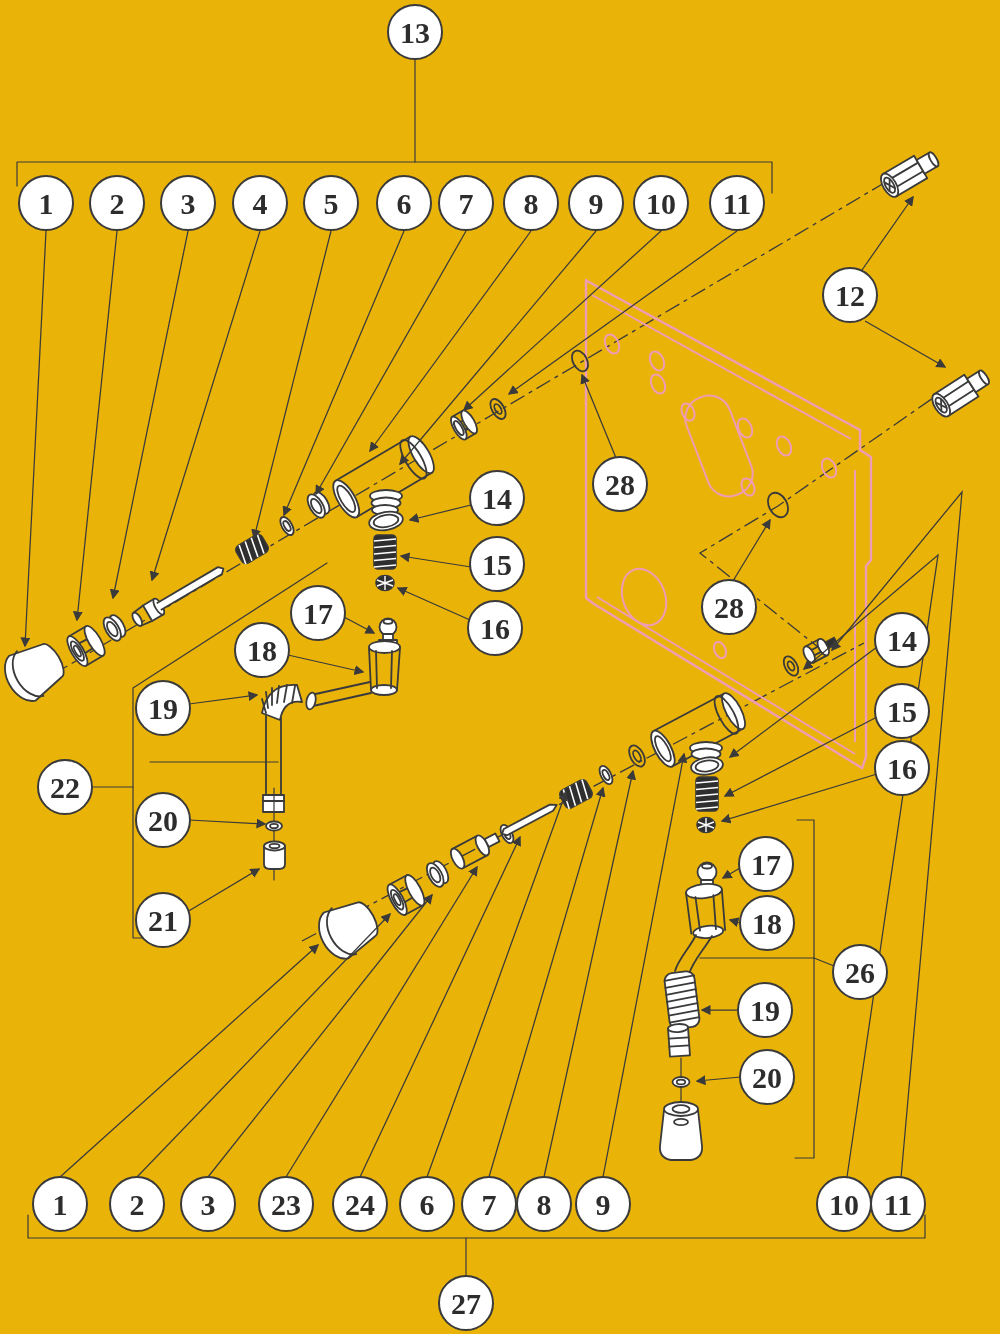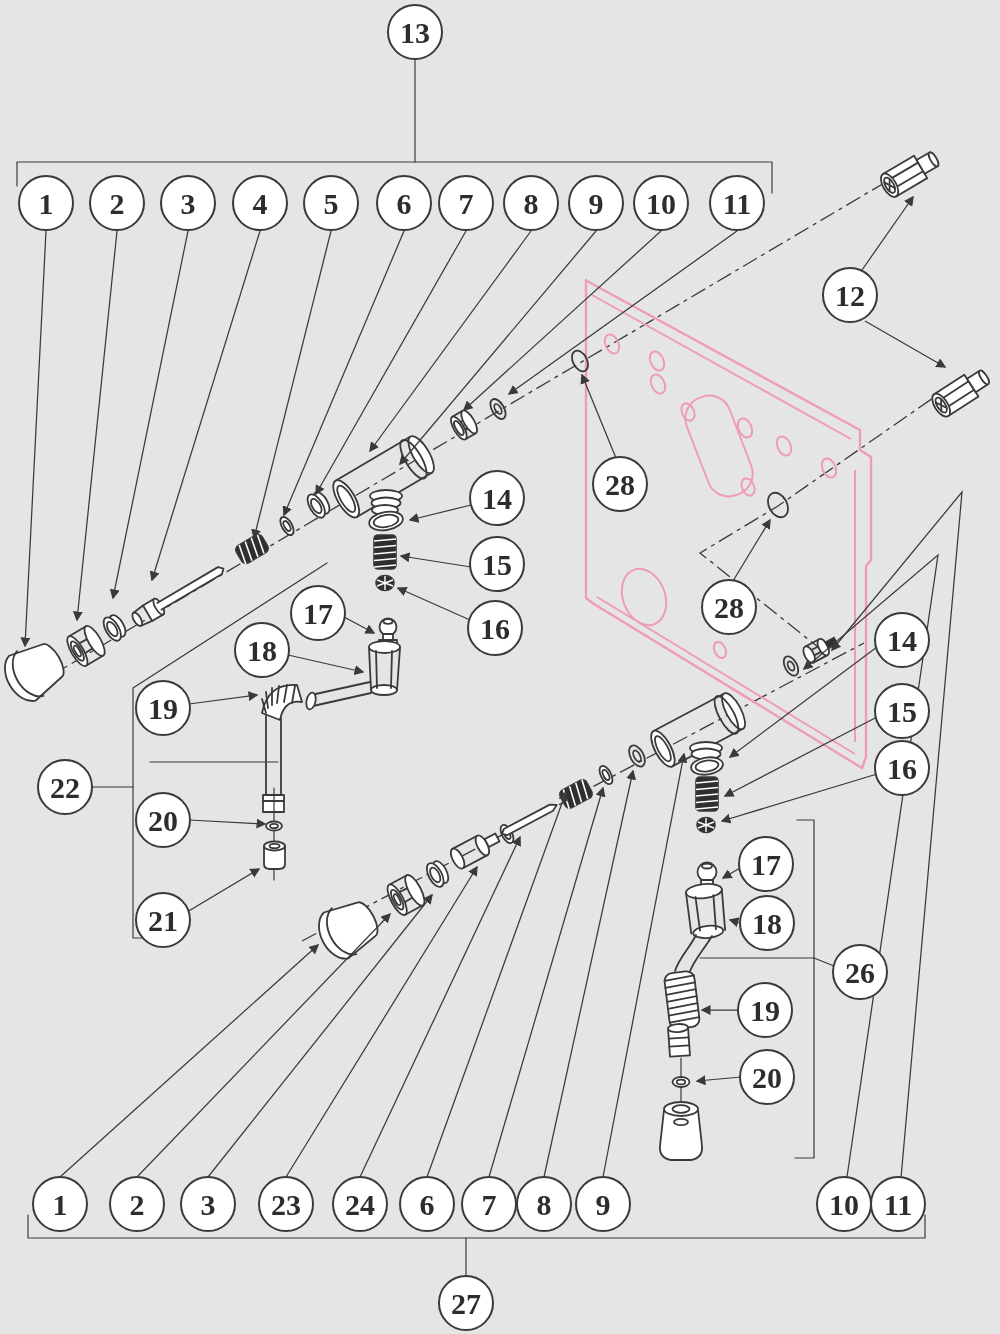--- a/index.html
+++ b/index.html
@@ -1,16 +1,16 @@
 <!DOCTYPE html>
 <html style="--line: #3a3a3a; --plate: #ef9cb5;"><head>
 <meta charset="utf-8">
 <style>
   html,body{margin:0;padding:0;background:#ffffff;}
-  .stage{position:relative;width:1000px;height:1334px;background:#e5e5e5;overflow:hidden;
+  .stage{position:relative;width:1000px;height:1334px;background:#eab308;overflow:hidden;
          font-family:"Liberation Serif", serif;}
   svg{position:absolute;left:0;top:0;}
   .ln{stroke:var(--line,#3a3a3a);stroke-width:1.7;fill:none;stroke-linecap:round;stroke-linejoin:round;}
   .thin{stroke-width:1.2;}
   .ld{stroke:var(--line,#3a3a3a);stroke-width:1.25;fill:none;}
   .axis{stroke:var(--line,#3a3a3a);stroke-width:1.3;fill:none;stroke-dasharray:16 5 4 5;}
   .pt{stroke:var(--line,#3a3a3a);stroke-width:1.8;fill:#ffffff;stroke-linejoin:round;}
   .ptn{stroke:var(--line,#3a3a3a);stroke-width:1.8;fill:none;stroke-linejoin:round;stroke-linecap:round;}
   .dk{stroke:var(--line,#3a3a3a);stroke-width:1.6;fill:#2f2f2f;}
   .pk{stroke:var(--plate,#ef9cb5);stroke-width:2.4;fill:none;stroke-linecap:round;stroke-linejoin:round;}

